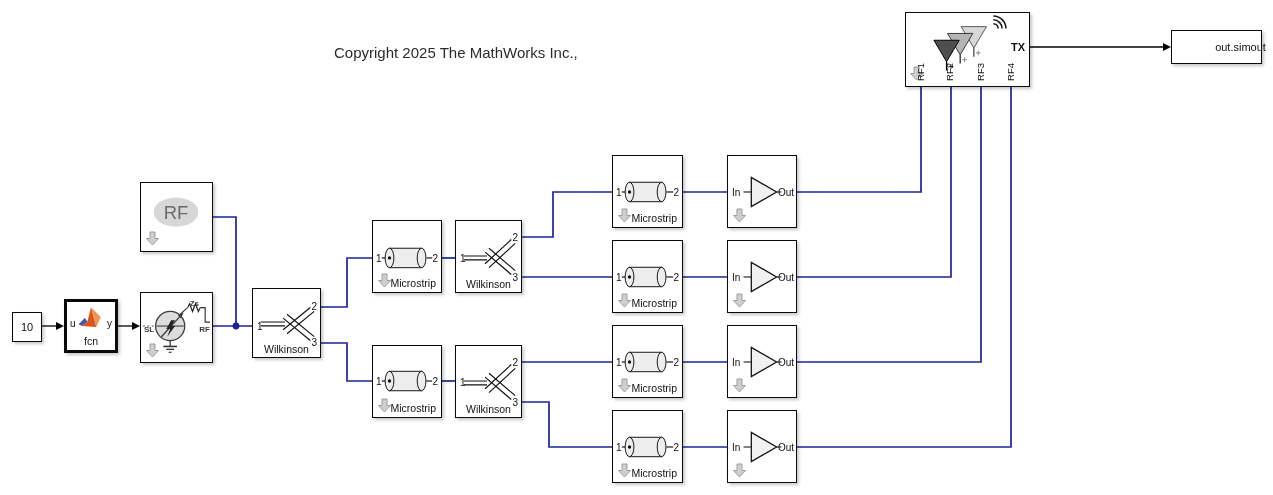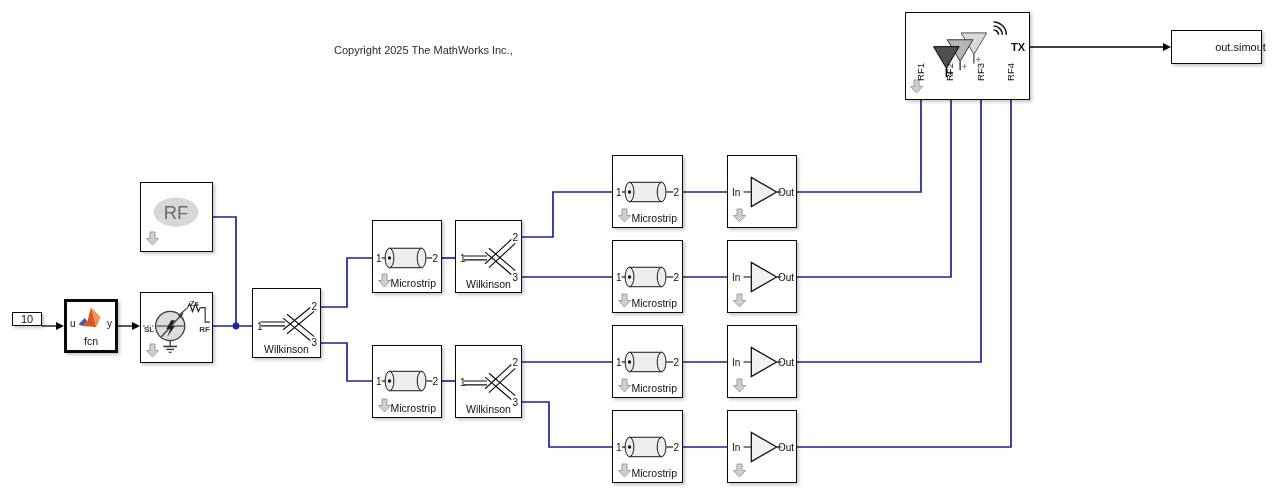--- a/index.html
+++ b/index.html
@@ -4,21 +4,21 @@
 <style>
   html,body{margin:0;padding:0;background:#fff;}
   #canvas{position:relative;width:1273px;height:495px;background:#ffffff;overflow:hidden;
           font-family:"Liberation Sans",sans-serif;color:#111;}
   #wires{position:absolute;left:0;top:0;width:1273px;height:495px;}
   .blk{position:absolute;background:#fff;border:1px solid #0a0a0a;box-shadow:2px 2px 3px rgba(0,0,0,.22);box-sizing:border-box;}
   .blk svg.icon{position:absolute;left:0;top:0;width:100%;height:100%;}
   .plabel{position:absolute;font-size:10px;line-height:11px;color:#111;}
   .blklabel{position:absolute;width:100%;text-align:center;font-size:10.5px;color:#111;}
   .dl{position:absolute;width:13px;height:15px;}
-  .annotation{position:absolute;font-size:11px;color:#2b2b2b;white-space:nowrap;}
+  .annotation{position:absolute;font-size:15px;color:#2b2b2b;white-space:nowrap;}
   .ctr{display:flex;align-items:center;justify-content:center;width:100%;height:100%;font-size:11px;}
   .txport{position:absolute;width:24px;height:10px;font-size:9.5px;line-height:10px;text-align:center;transform:rotate(-90deg);color:#111;}
   .tiny{font-size:8px;font-weight:bold;color:#3d3d3d;}
 </style>
 </head>
 <body>
 
 <div id="canvas">
 
   <svg id="wires">
@@ -50,21 +50,21 @@
     </g>
     <g fill="#000" stroke="none">
       <polygon points="64,326 56,322 56,330"></polygon>
       <polygon points="140,326 132,322 132,330"></polygon>
       <polygon points="1171,47 1163,43 1163,51"></polygon>
     </g>
   </svg>
 
   <div class="annotation" style="left:334px;top:44px;">Copyright 2025 The MathWorks Inc.,</div>
 
-  <div class="blk" style="left:12px;top:312px;width:30px;height:14px;">
+  <div class="blk" style="left:12px;top:312px;width:30px;height:30px;">
     <div class="ctr">10</div>
   </div>
 
   <div class="blk" style="left:64px;top:299px;width:54px;height:54px;border-width:3px;">
     <span class="plabel" style="left:3px;top:16px;">u</span>
     <span class="plabel" style="right:3px;top:16px;">y</span>
     <svg class="icon" viewBox="0 0 54 54">
       <polygon points="13,25 20,18 23,22 17,27" fill="#3e5aa8"></polygon>
       <polygon points="23,22 27,6 33,28 17,27" fill="#d9541f"></polygon>
       <polygon points="27,6 33,28 38,17" fill="#f2954f"></polygon>
@@ -291,21 +291,21 @@
         <line x1="50" y1="37" x2="55" y2="37" stroke="#111" stroke-width="1.1"></line>
       <polygon points="24,22 24,52 50,37" fill="#f1f1f1" stroke="#111" stroke-width="1.3"></polygon>
     </svg>
     <span class="plabel" style="left:4px;top:31px;">In</span>
     <span class="plabel" style="right:2px;top:31px;">Out</span>
     <svg class="dl" style="left:5px;bottom:4px;" viewBox="0 0 13 15">
         <path d="M4,1 h5 v6.5 h3.5 L6.5,14 L0.5,7.5 h3.5 z" fill="#cfcfcf" stroke="#9e9e9e"></path>
       </svg>
   </div>
 
-  <div class="blk" style="left:905px;top:12px;width:125px;height:88px;">
+  <div class="blk" style="left:905px;top:12px;width:125px;height:75px;">
     <svg class="icon" viewBox="0 0 125 75">
       <g stroke-width="1">
         <polygon points="56,14 82,14 69,36" fill="#d8d8d8" stroke="#555"></polygon>
         <line x1="69" y1="36" x2="69" y2="45" stroke="#555" stroke-width="1.4"></line>
         <path d="M71,41 h5 M73.5,38.5 v5" stroke="#8a8a8a"></path>
         <polygon points="42,21 68,21 55,43" fill="#b5b5b5" stroke="#333"></polygon>
         <line x1="55" y1="43" x2="55" y2="52" stroke="#333" stroke-width="1.4"></line>
         <path d="M57,48 h5 M59.5,45.5 v5" stroke="#8a8a8a"></path>
         <polygon points="28,28 54,28 41,50" fill="#4f4f4f" stroke="#000"></polygon>
         <line x1="41" y1="50" x2="41" y2="59" stroke="#000" stroke-width="1.4"></line>

